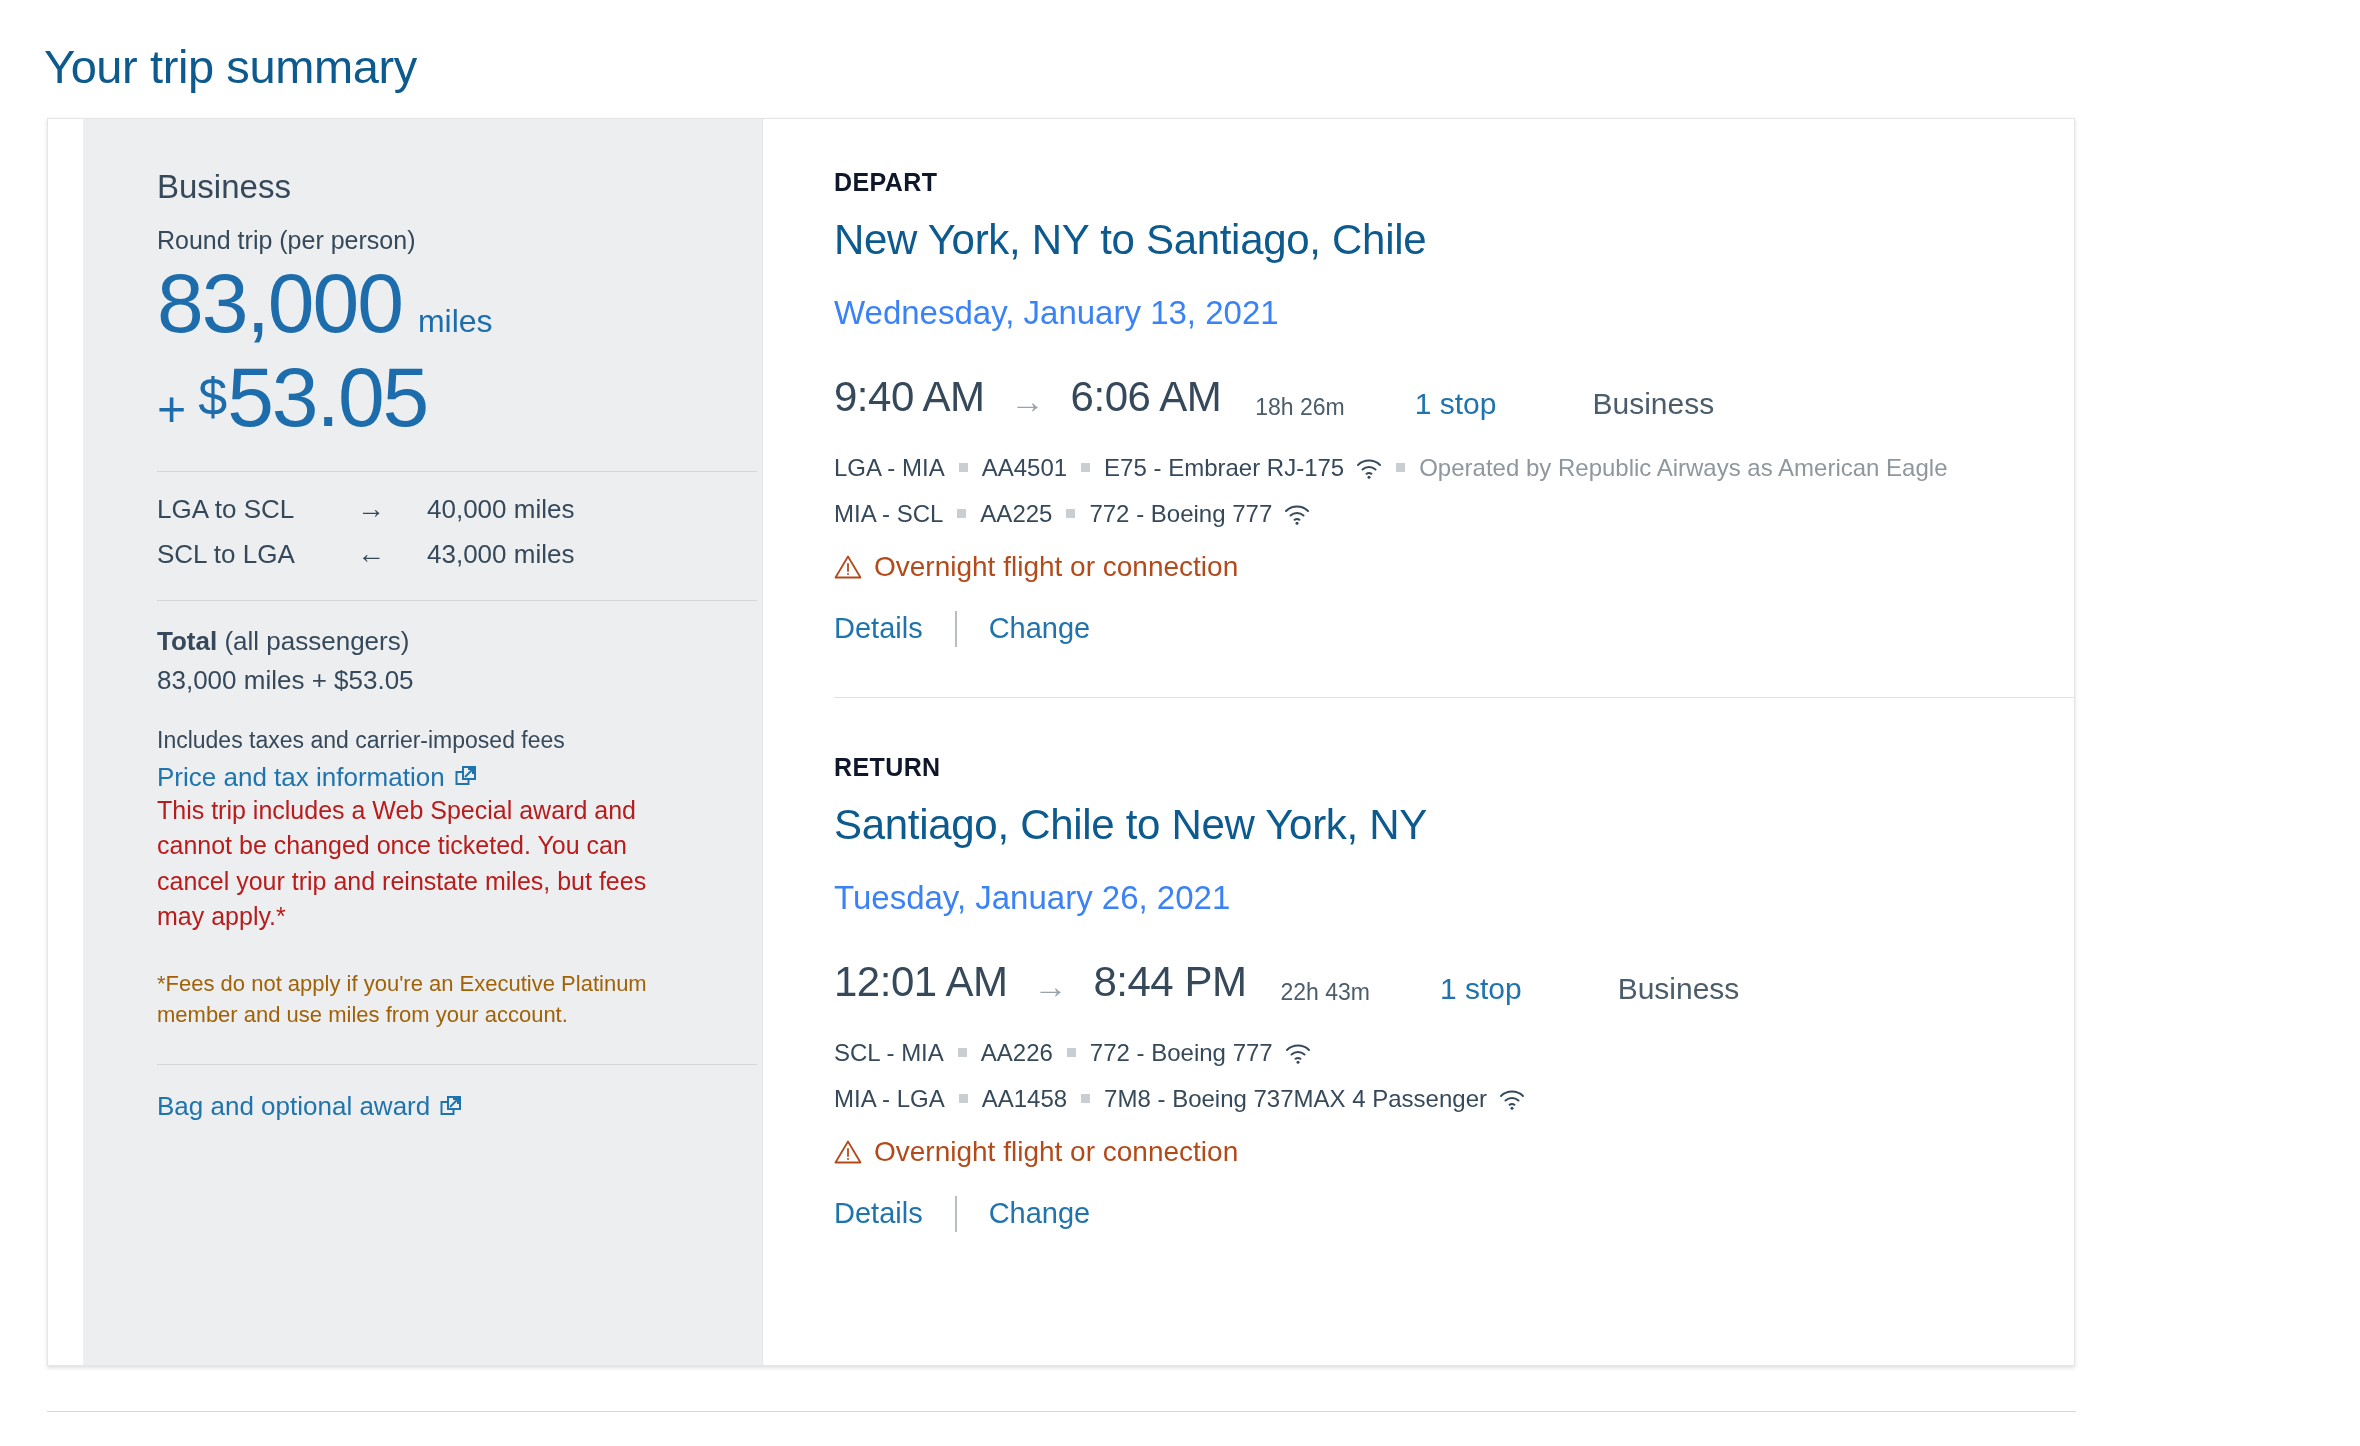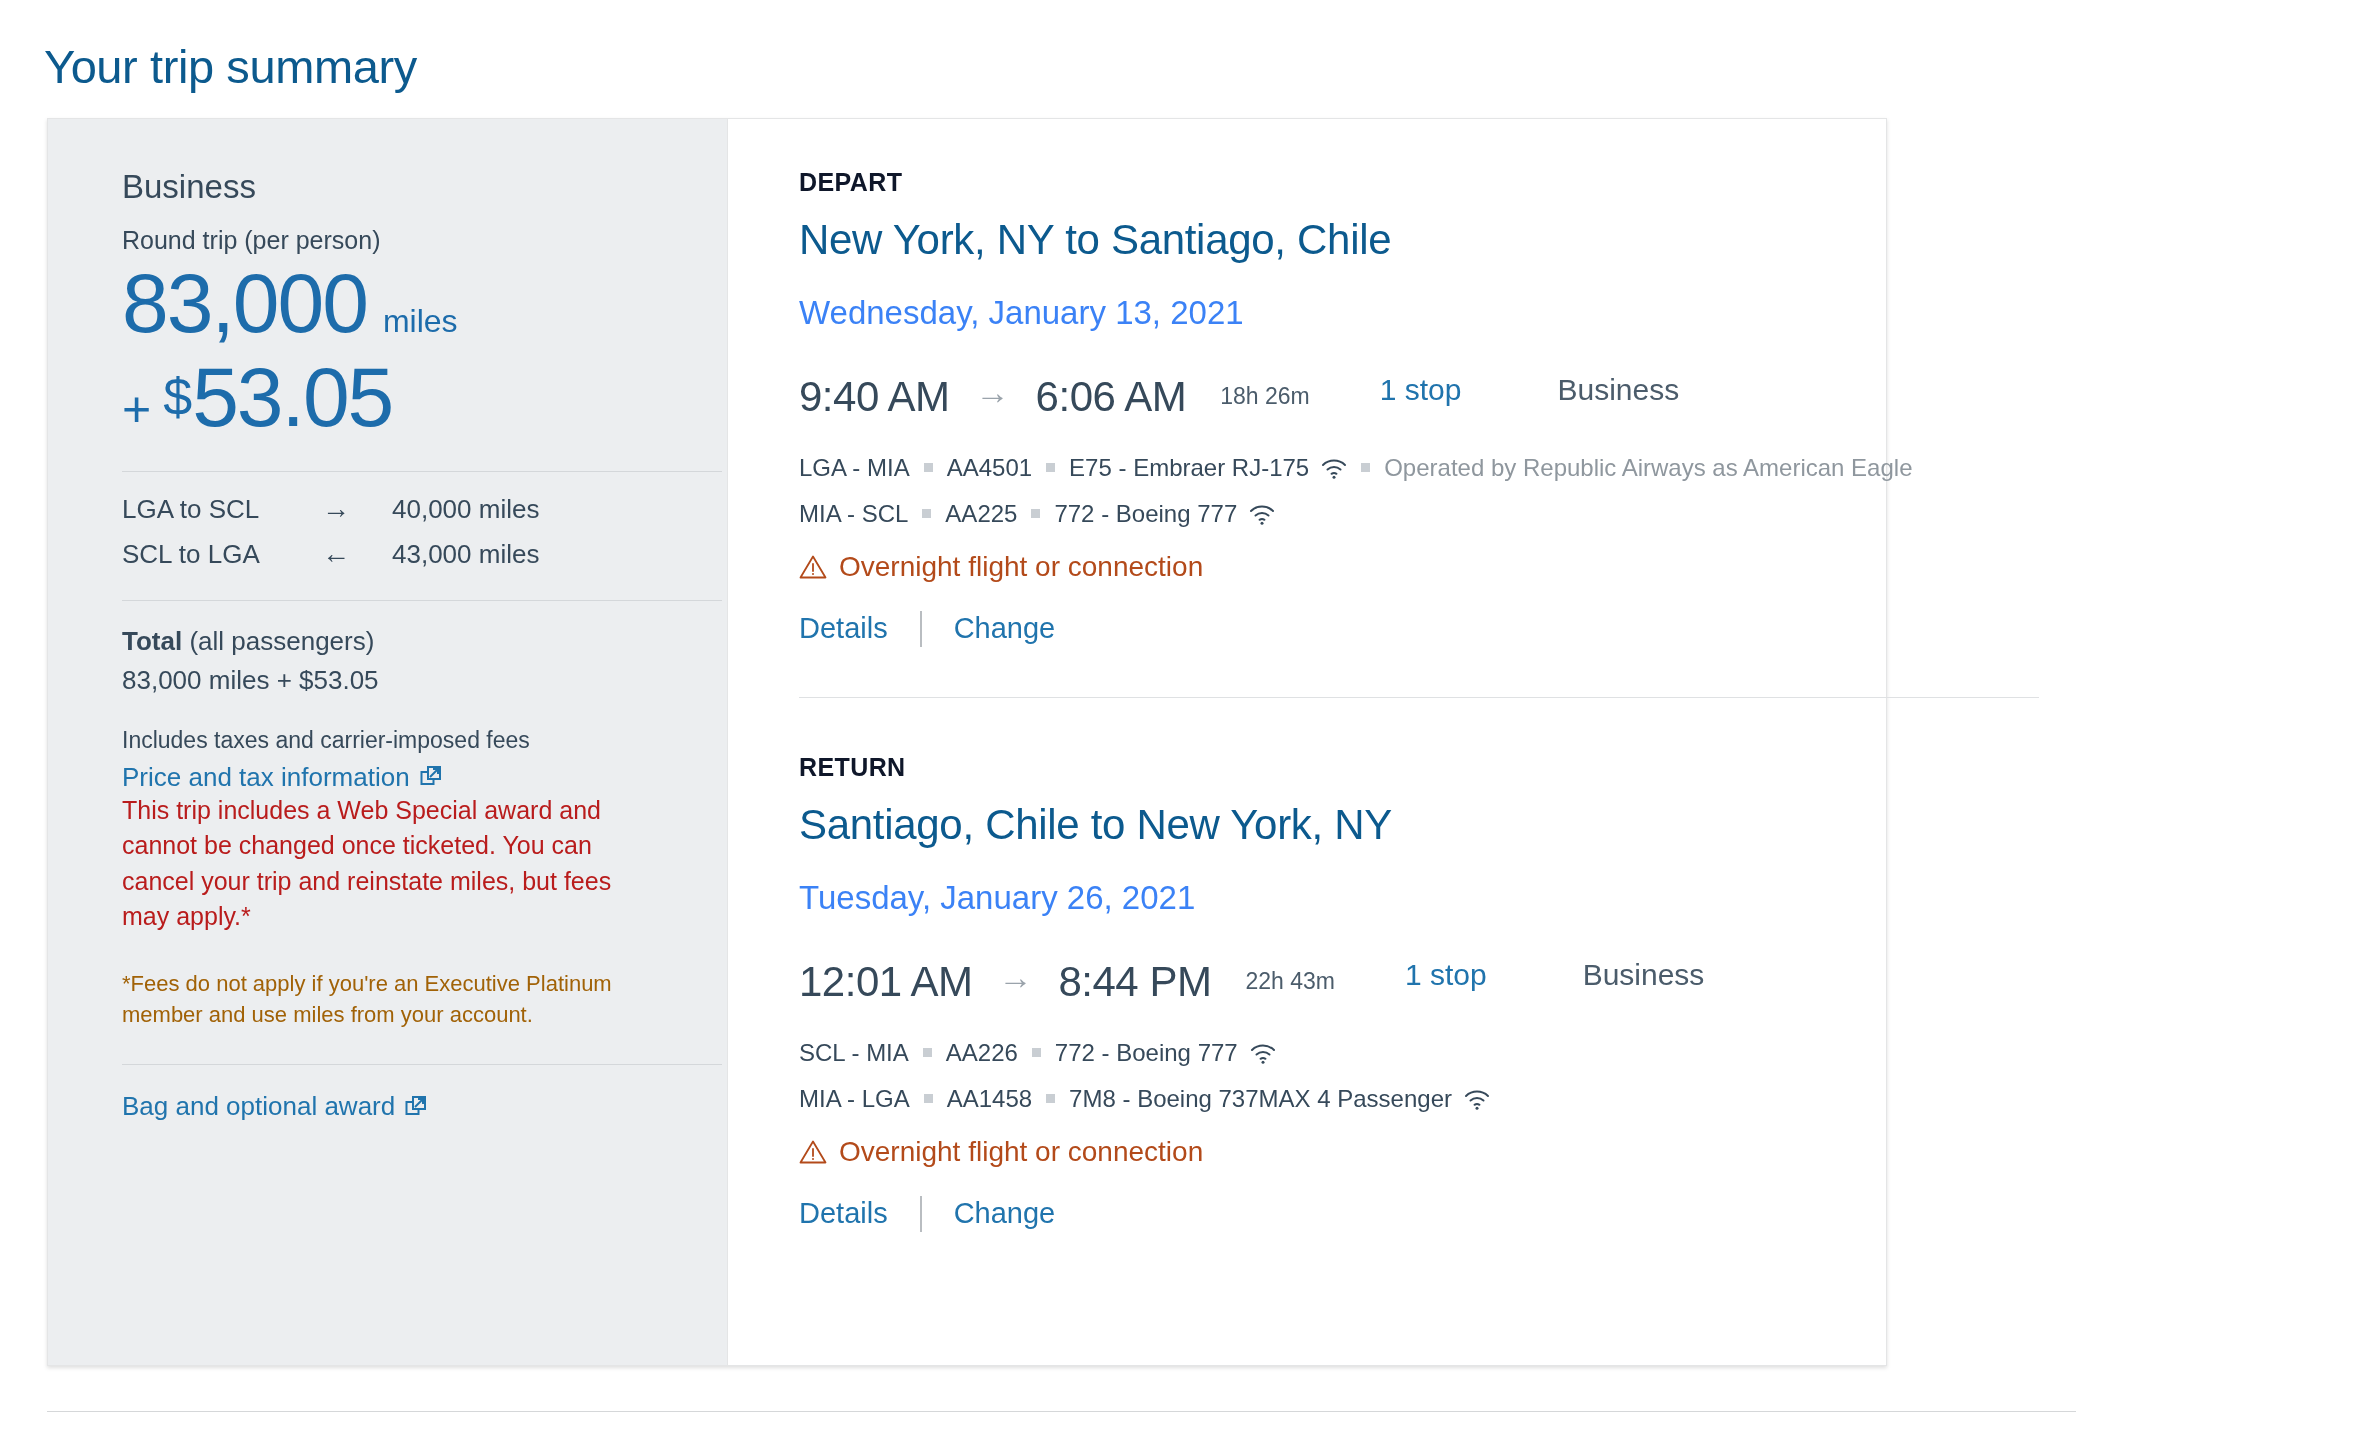--- a/index.html
+++ b/index.html
@@ -32,27 +32,28 @@
     color: #0c5a8e;
     letter-spacing: -0.4px;
     line-height: 1.2;
   }
 
   
   .trip-card {
     position: absolute;
     left: 47px;
     top: 118px;
-    width: 1840px;
+    width: 2028px;
     height: 1248px;
     background: #ffffff;
     border: 1px solid #e4e5e6;
     box-shadow: 0 2px 4px rgba(0,0,0,0.13);
     display: flex;
     box-sizing: border-box;
+    padding-left: 35px;
   }
 
   
   .summary-rail {
     width: 680px;
     flex: 0 0 680px;
     background: #eceef0;
     border-right: 1px solid #e4e5e6;
     box-sizing: border-box;
     padding: 48px 58px 0 44px;
@@ -193,21 +194,21 @@
   .seg-date {
     font-size: 33px;
     color: #3b82f6;
     font-weight: 400;
     margin-top: 28px;
     line-height: 1.2;
   }
 
   .times-row {
     display: flex;
-    align-items: flex-start;
+    align-items: flex-end;
     margin-top: 40px;
     color: #36495a;
   }
   .time-big { font-size: 42px; font-weight: 400; letter-spacing: -0.5px; }
   .time-arrow {
     font-size: 34px;
     color: #9aa3ab;
     margin: 0 26px;
   }
   .dur {

